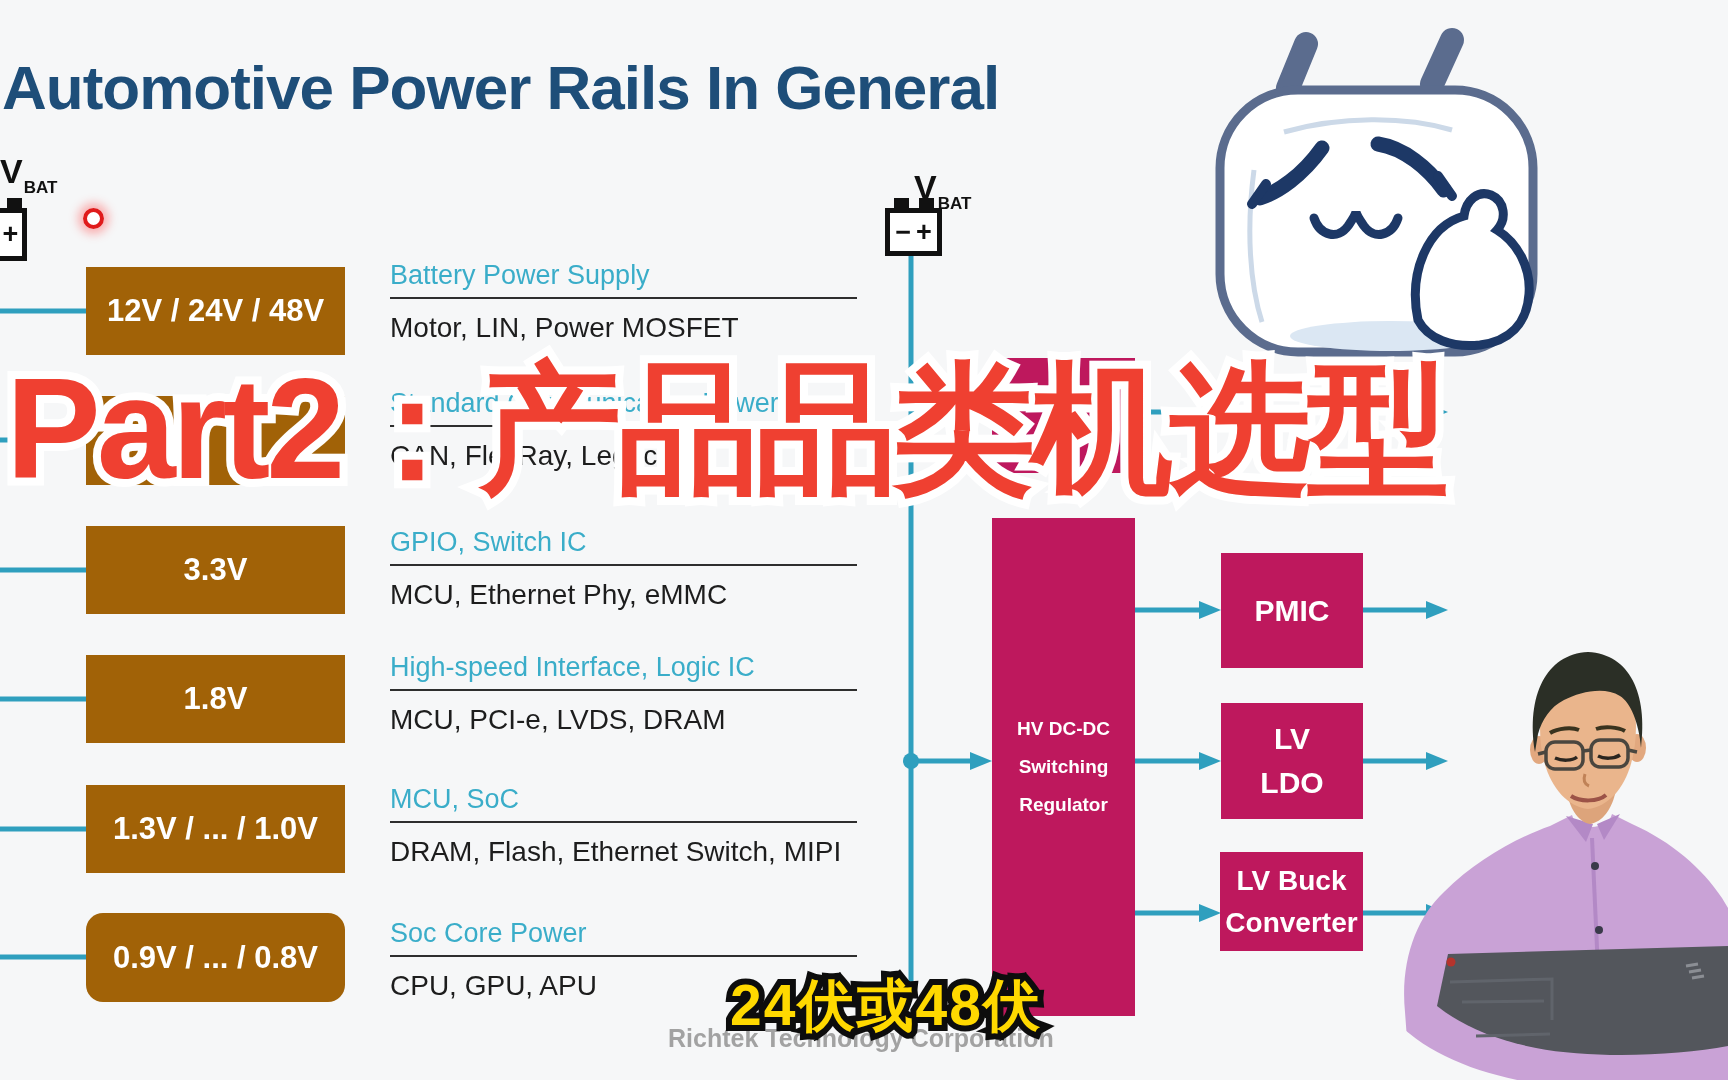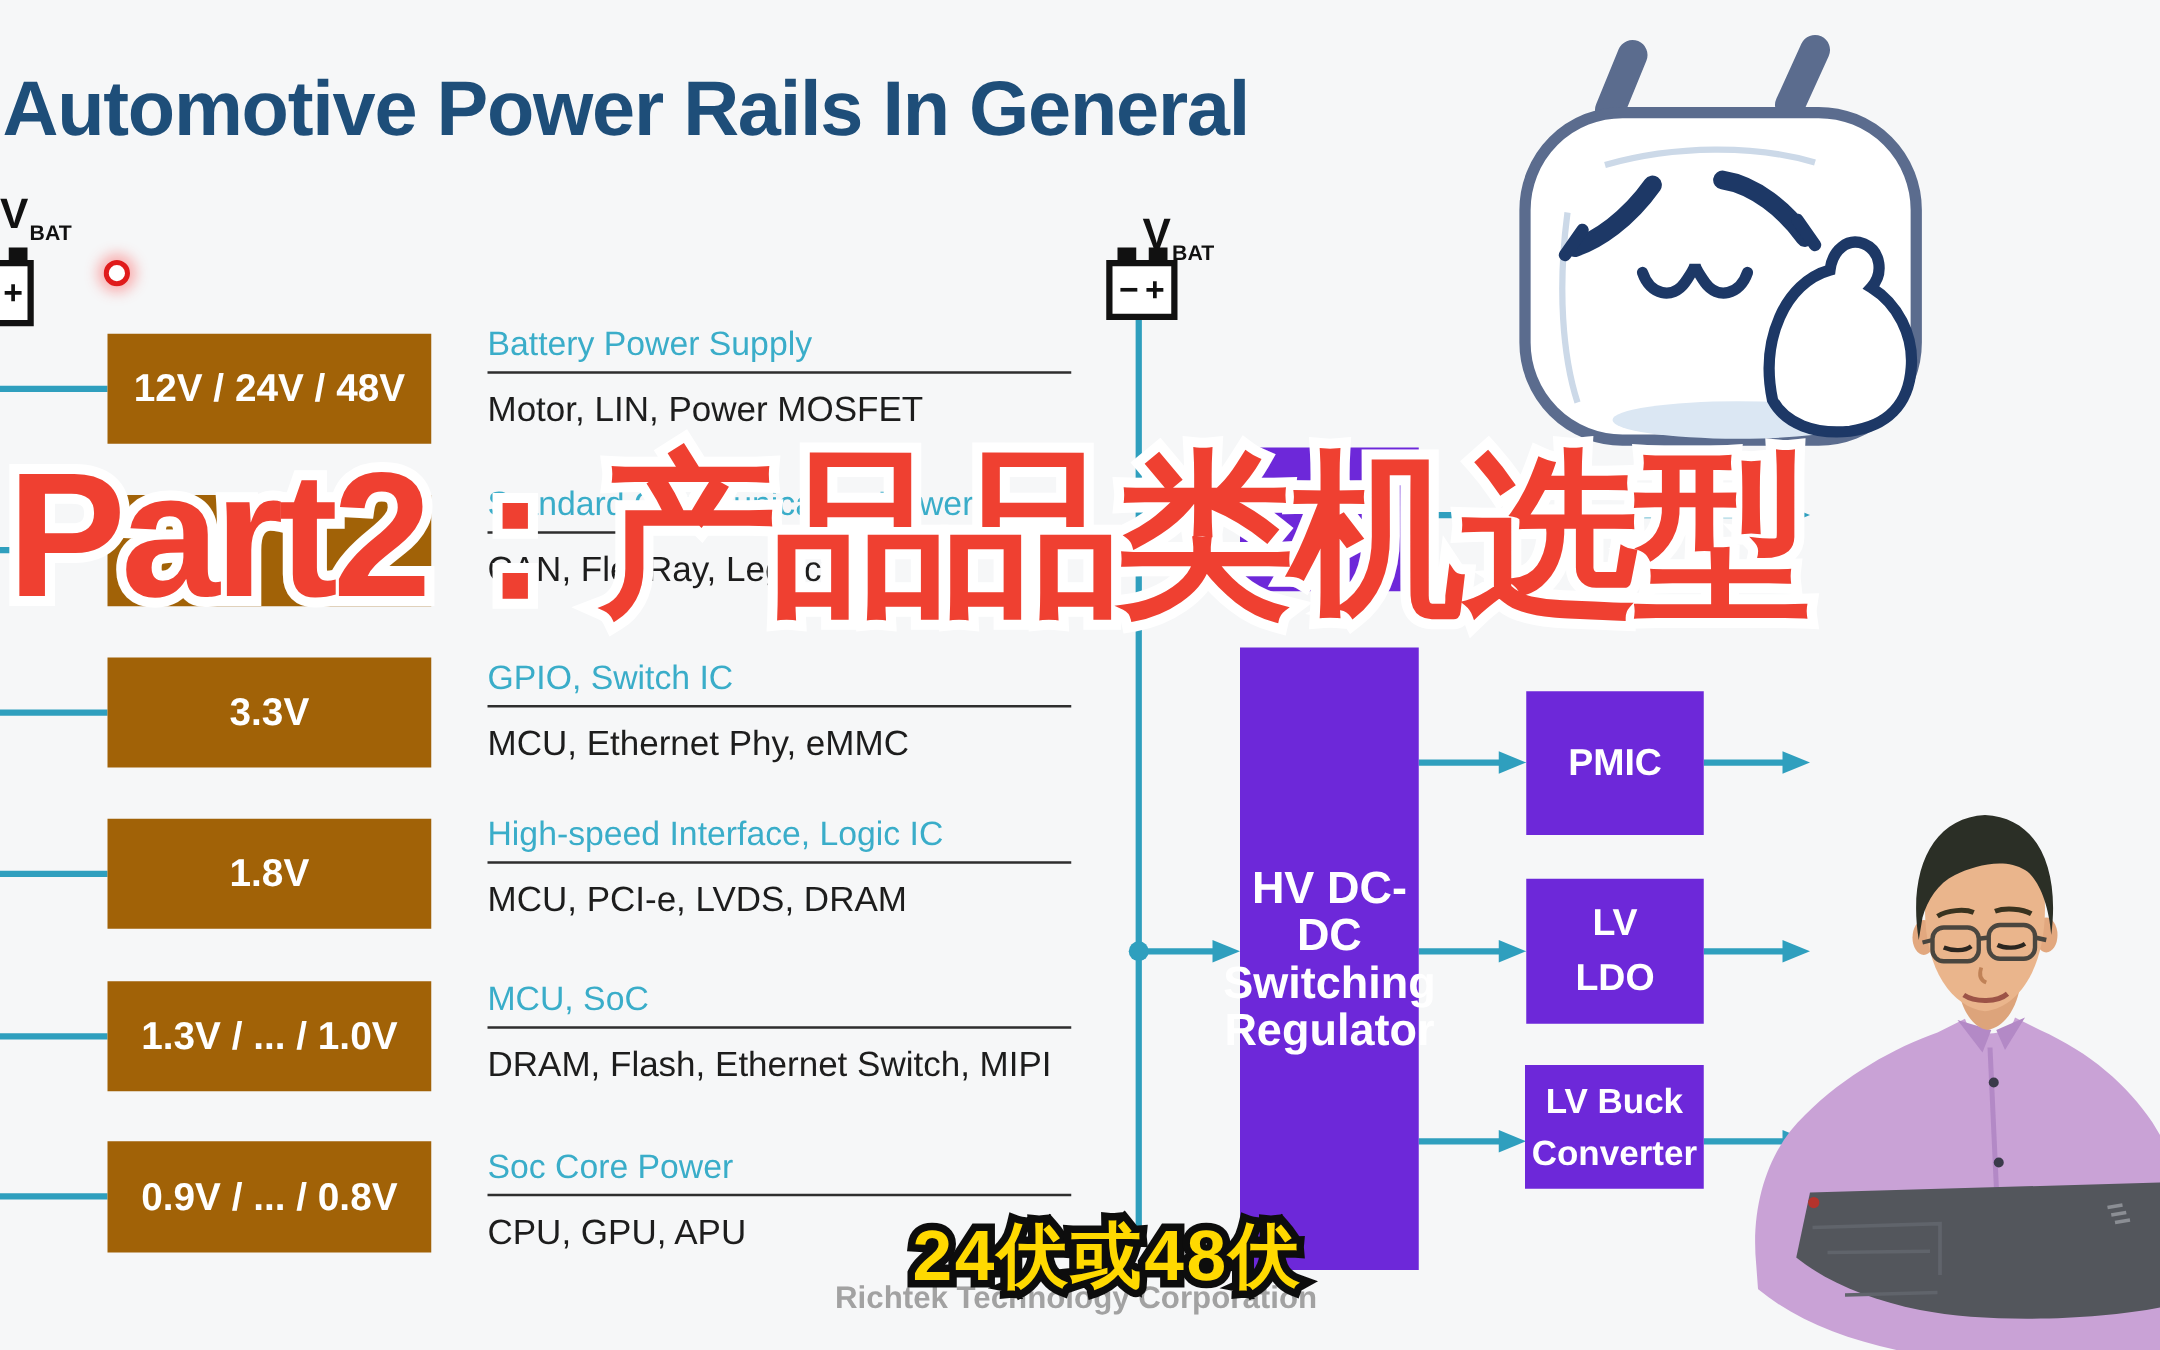--- a/index.html
+++ b/index.html
@@ -20,21 +20,21 @@
   
   .rail{position:absolute;left:86px;width:259px;background:#a16207;color:#fff;
         display:flex;align-items:center;justify-content:center;
         font-weight:700;font-size:31px;z-index:2;}
   
   .section{position:absolute;left:390px;width:540px;z-index:2;}
   .sec-head{font-size:27px;line-height:30px;color:#3aadc9;}
   .sec-line{margin-top:7px;width:467px;border-top:2px solid #2e2e2e;}
   .sec-body{margin-top:13px;font-size:28px;color:#1d1d1d;white-space:nowrap;}
   
-  .rbox{position:absolute;background:#6d28d9;color:#fff;display:flex;flex-direction:column;
+  .rbox{position:absolute;background:#be185d;color:#fff;display:flex;flex-direction:column;
         align-items:center;justify-content:center;z-index:2;font-weight:600;}
   .rbox span{display:block;text-align:center;}
   
   .watermark{left:668px;top:1024px;width:360px;color:#a2a2a2;font-size:25px;font-weight:700;z-index:3;white-space:nowrap;}
   
   .overlay-wrap{left:6px;top:340px;width:1720px;height:160px;z-index:5;margin-top:14px;}
   .overlay-text{position:absolute;left:0;top:0;font-size:142px;line-height:150px;font-weight:800;
                 white-space:nowrap;letter-spacing:-4px;color:#ef4031;}
   .overlay-stroke{-webkit-text-stroke:16px #ffffff;color:#fff;}
   
@@ -119,21 +119,21 @@
   </div>
   <div class="rail" style="top:526px;height:88px;">
     <span>3.3V</span>
   </div>
   <div class="rail" style="top:655px;height:88px;">
     <span>1.8V</span>
   </div>
   <div class="rail" style="top:785px;height:88px;">
     <span>1.3V / ... / 1.0V</span>
   </div>
-  <div class="rail" style="top:913px;height:89px;">
+  <div class="rail" style="top:913px;height:89px;border-radius:17px;">
     <span>0.9V / ... / 0.8V</span>
   </div>
 
   <div class="section" style="top:260px;">
     <div class="sec-head">Battery Power Supply</div>
     <div class="sec-line"></div>
     <div class="sec-body">Motor, LIN, Power MOSFET</div>
   </div>
   <div class="section" style="top:388px;">
     <div class="sec-head">Standard Communication Power</div>
@@ -157,21 +157,21 @@
   </div>
   <div class="section" style="top:918px;">
     <div class="sec-head">Soc Core Power</div>
     <div class="sec-line"></div>
     <div class="sec-body">CPU, GPU, APU</div>
   </div>
 
   <div class="rbox" style="left:992px;top:358px;width:143px;height:115px;">
     <span></span>
   </div>
-  <div class="rbox" style="left:992px;top:518px;width:143px;height:498px;font-size:36px;line-height:38px;">
+  <div class="rbox" style="left:992px;top:518px;width:143px;height:498px;font-size:19px;line-height:38px;">
     <span>HV DC-DC</span>
     <span>Switching</span>
     <span>Regulator</span>
   </div>
   <div class="rbox" style="left:1221px;top:553px;width:142px;height:115px;font-size:30px;">
     <span>PMIC</span>
   </div>
   <div class="rbox" style="left:1221px;top:703px;width:142px;height:116px;font-size:30px;line-height:44px;">
     <span>LV</span>
     <span>LDO</span>

